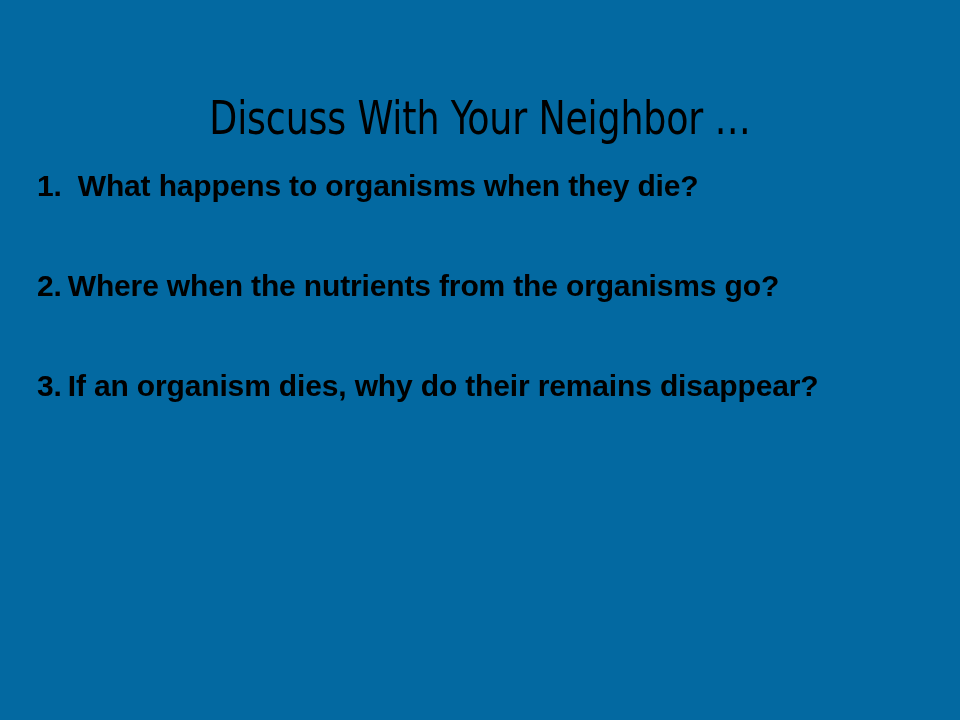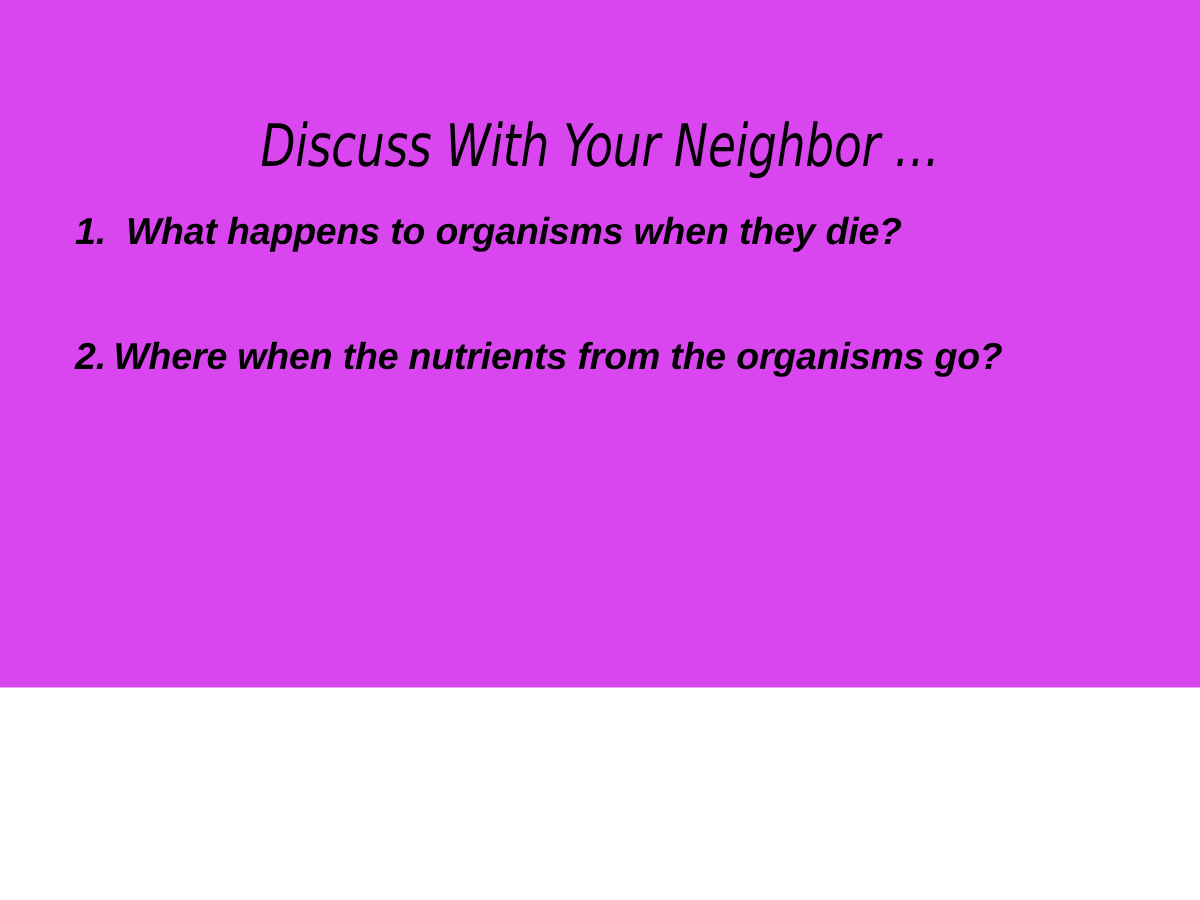--- a/index.html
+++ b/index.html
@@ -13,24 +13,23 @@
     height: 720px;
     overflow: hidden;
     font-family: "Liberation Sans", sans-serif;
     color: #000000;
     -webkit-font-smoothing: antialiased;
   }
 
   .slide {
     position: relative;
     width: 960px;
-    height: 550px;
-    background: #d946ef;
+    height: 720px;
+    background: #0369a1;
     box-sizing: border-box;
-    font-style: italic;
   }
 
   
   .slide-title {
     position: absolute;
     left: 0;
     top: 58px;
     width: 960px;
     text-align: center;
     font-family: "DejaVu Sans Condensed", "Liberation Sans Narrow", "Liberation Sans", sans-serif;
@@ -39,21 +38,21 @@
     line-height: 58px;
     letter-spacing: -0.2px;
     white-space: nowrap;
     transform: scaleX(0.86);
     transform-origin: 50% 50%;
   }
 
   
   .body-list {
     position: absolute;
-    left: 60px;
+    left: 37px;
     top: 163px;
     width: 830px;
     margin: 0;
     padding: 0;
     list-style: none;
   }
 
   .q-item {
     position: relative;
     font-size: 30px;
@@ -83,16 +82,19 @@
   <ul class="body-list">
 
     <li class="q-item">
       <span class="num">1.</span><span class="gap-tab"></span><span class="q-text">What happens to organisms when they die?</span>
     </li>
 
     <li class="q-item">
       <span class="num">2.</span><span class="gap-space"></span><span class="q-text">Where when the nutrients from the organisms go?</span>
     </li>
 
+    <li class="q-item">
+      <span class="num">3.</span><span class="gap-space"></span><span class="q-text">If an organism dies, why do their remains disappear?</span>
+    </li>
 
   </ul>
 
 </div>
 
 </body></html>

